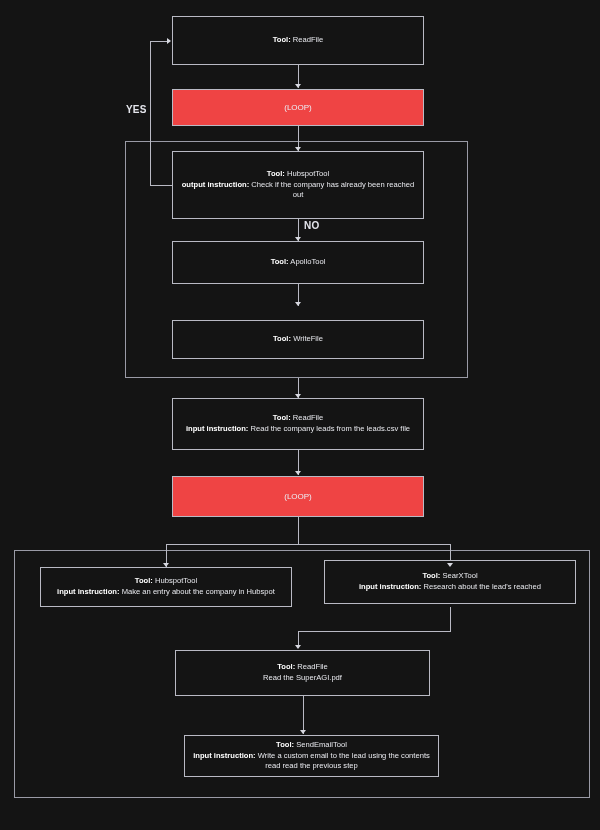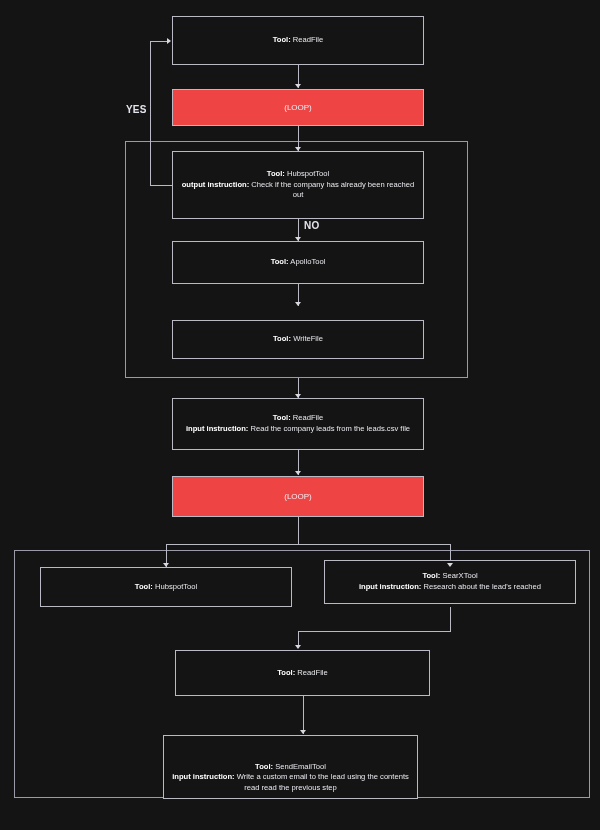--- a/index.html
+++ b/index.html
@@ -164,37 +164,39 @@
 
   <div class="conn v" style="left:298px; top:517px; height:27px;"></div>
   <div class="conn h" style="left:166px; top:544px; width:285px;"></div>
   <div class="conn v" style="left:166px; top:544px; height:23px;"></div>
   <div class="arrow-down" style="left:163px; top:563px;"></div>
   <div class="conn v" style="left:450px; top:544px; height:23px;"></div>
   <div class="arrow-down" style="left:447px; top:563px;"></div>
 
   <div class="node" style="left:40px; top:567px; width:252px; height:40px;">
     <span class="line"><b>Tool:</b> <span>HubspotTool</span></span>
+    <span class="line"><b>input instruction:</b> <span>Make an entry about the company in Hubspot</span></span>
   </div>
 
   <div class="node" style="left:324px; top:550px; width:252px; height:44px;margin-top:10px;">
     <span class="line"><b>Tool:</b> <span>SearXTool</span></span>
     <span class="line"><b>input instruction:</b> <span>Research about the lead's reached</span></span>
   </div>
 
   <div class="conn v" style="left:450px; top:607px; height:24px;"></div>
   <div class="conn h" style="left:298px; top:631px; width:153px;"></div>
   <div class="conn v" style="left:298px; top:631px; height:16px;"></div>
   <div class="arrow-down" style="left:295px; top:645px;"></div>
 
   <div class="node" style="left:175px; top:650px; width:255px; height:46px;">
     <span class="line"><b>Tool:</b> <span>ReadFile</span></span>
+    <span class="line">Read the SuperAGI.pdf</span>
   </div>
 
   <div class="conn v" style="left:303px; top:696px; height:38px;"></div>
   <div class="arrow-down" style="left:300px; top:730px;"></div>
 
-  <div class="node" style="left:163px; top:735px; width:255px; height:64px;justify-content:flex-end;">
+  <div class="node" style="left:184px; top:735px; width:255px; height:42px;">
     <span class="line"><b>Tool:</b> <span>SendEmailTool</span></span>
     <span class="line"><b>input instruction:</b> <span>Write a custom email to the lead using the contents read read the previous step</span></span>
   </div>
 
 </div>
 
 </body></html>

